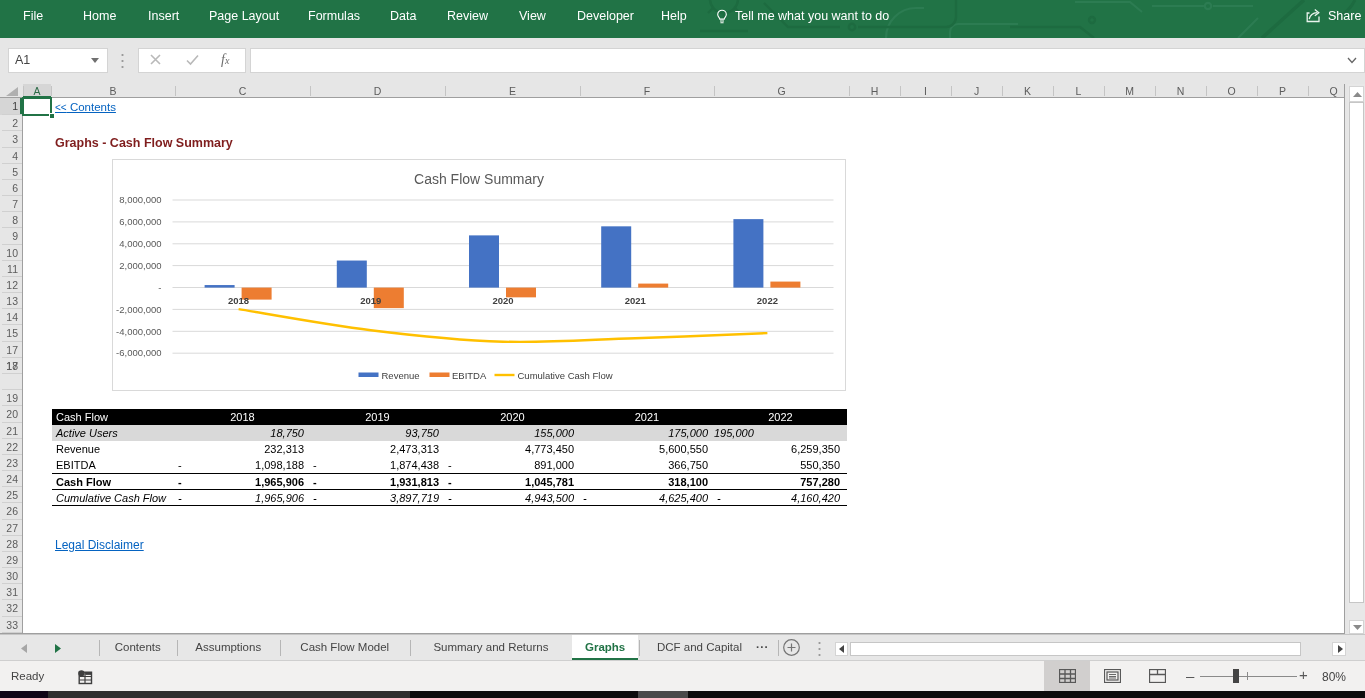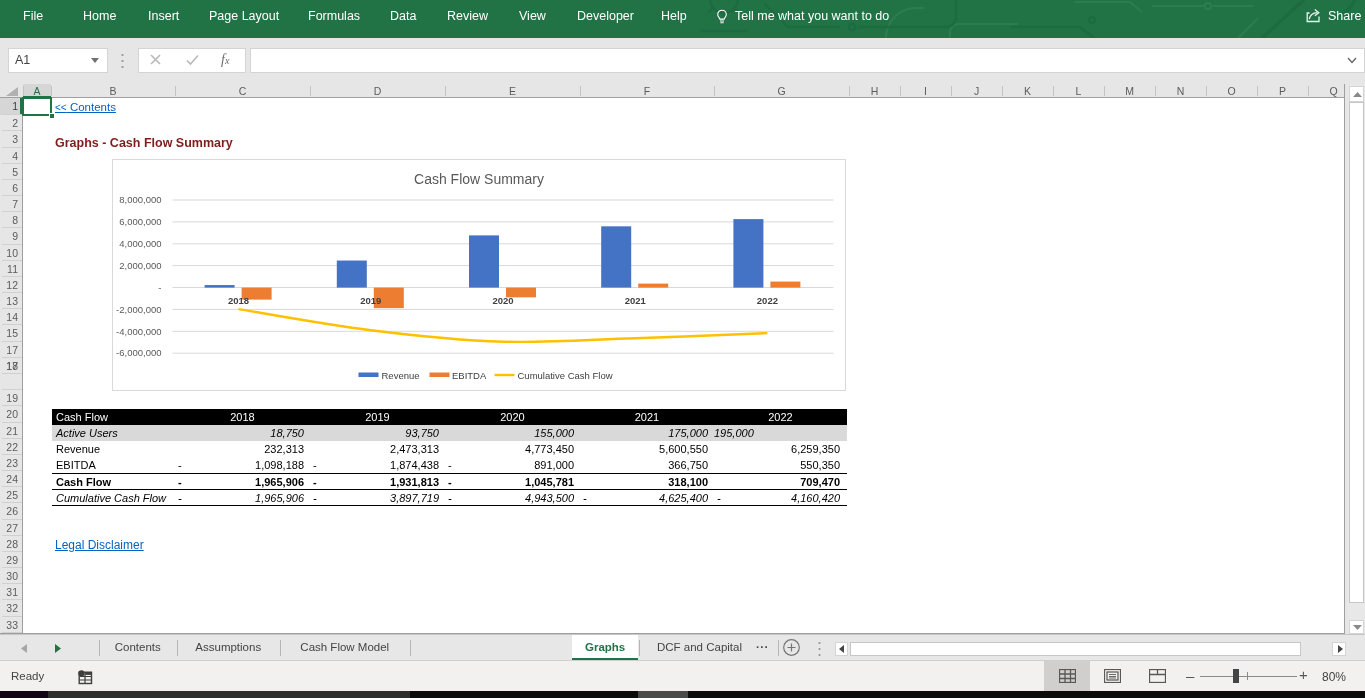--- a/index.html
+++ b/index.html
@@ -298,21 +298,21 @@
 </div>
 <div class="ab" style="left:52px;top:473px;width:795px;height:16.5px;font-size:11px;color:#000;font-weight:bold;border-top:1.5px solid #000;border-bottom:1.5px solid #000;">
 <span class="ab" style="left:4px;top:2px;">Cash Flow</span>
 <span class="ab num" style="left:123px;top:2px;width:129px;text-align:right">1,965,906</span>
 <span class="ab" style="left:126px;top:2px">-</span>
 <span class="ab num" style="left:258px;top:2px;width:129px;text-align:right">1,931,813</span>
 <span class="ab" style="left:261px;top:2px">-</span>
 <span class="ab num" style="left:393px;top:2px;width:129px;text-align:right">1,045,781</span>
 <span class="ab" style="left:396px;top:2px">-</span>
 <span class="ab num" style="left:528px;top:2px;width:128px;text-align:right">318,100</span>
-<span class="ab num" style="left:662px;top:2px;width:126px;text-align:right">709,470</span>
+<span class="ab num" style="left:662px;top:2px;width:126px;text-align:right">757,280</span>
 </div>
 <div class="ab" style="left:52px;top:489.5px;width:795px;height:16.0px;font-size:11px;color:#000;font-style:italic;border-bottom:1.5px solid #000;">
 <span class="ab" style="left:4px;top:2px;">Cumulative Cash Flow</span>
 <span class="ab num" style="left:123px;top:2px;width:129px;text-align:right">1,965,906</span>
 <span class="ab" style="left:126px;top:2px">-</span>
 <span class="ab num" style="left:258px;top:2px;width:129px;text-align:right">3,897,719</span>
 <span class="ab" style="left:261px;top:2px">-</span>
 <span class="ab num" style="left:393px;top:2px;width:129px;text-align:right">4,943,500</span>
 <span class="ab" style="left:396px;top:2px">-</span>
 <span class="ab num" style="left:528px;top:2px;width:128px;text-align:right">4,625,400</span>
@@ -326,20 +326,21 @@
     </svg>
 <svg class="ab" style="left:54px;top:9px" width="8" height="9">
       <path d="M1 0 L7 4.5 L1 9 Z" fill="#217346"></path>
     </svg>
 <div class="tab" style="left:98.5px;width:78.5px">Contents</div>
 <div class="tsep" style="left:98.5px"></div>
 <div class="tab" style="left:177px;width:102.5px">Assumptions</div>
 <div class="tsep" style="left:177px"></div>
 <div class="tab" style="left:279.5px;width:130.5px">Cash Flow Model</div>
 <div class="tsep" style="left:279.5px"></div>
+<div class="tab" style="left:410px;width:161.79999999999995px">Summary and Returns</div>
 <div class="tsep" style="left:410px"></div>
 <div class="tsep" style="left:571.8px"></div>
 <div class="tab" style="left:571.8px;width:66.7px;background:#ffffff;color:#217346;font-weight:bold;border-bottom:2.5px solid #217346;height:25px">Graphs</div>
 <div class="tsep" style="left:638.5px"></div>
 <div class="tab" style="left:638.5px;width:122px">DCF and Capital</div>
 <span class="ab" style="left:756px;top:3px;font-weight:bold;color:#444;letter-spacing:1px">...</span>
 <div class="tsep" style="left:778px"></div>
 <svg class="ab" style="left:783px;top:4px" width="17" height="17">
       <circle cx="8.5" cy="8.5" r="7.8" fill="none" stroke="#757575" stroke-width="1.2"></circle>
       <path d="M8.5 4.5 v8 M4.5 8.5 h8" stroke="#757575" stroke-width="1.2"></path>

